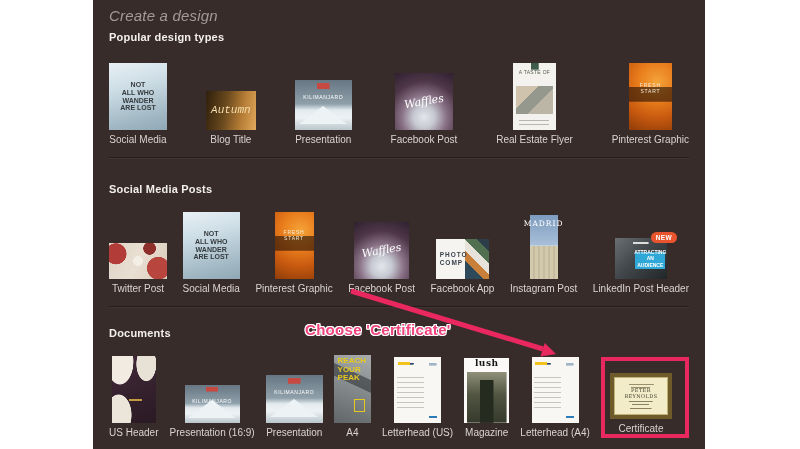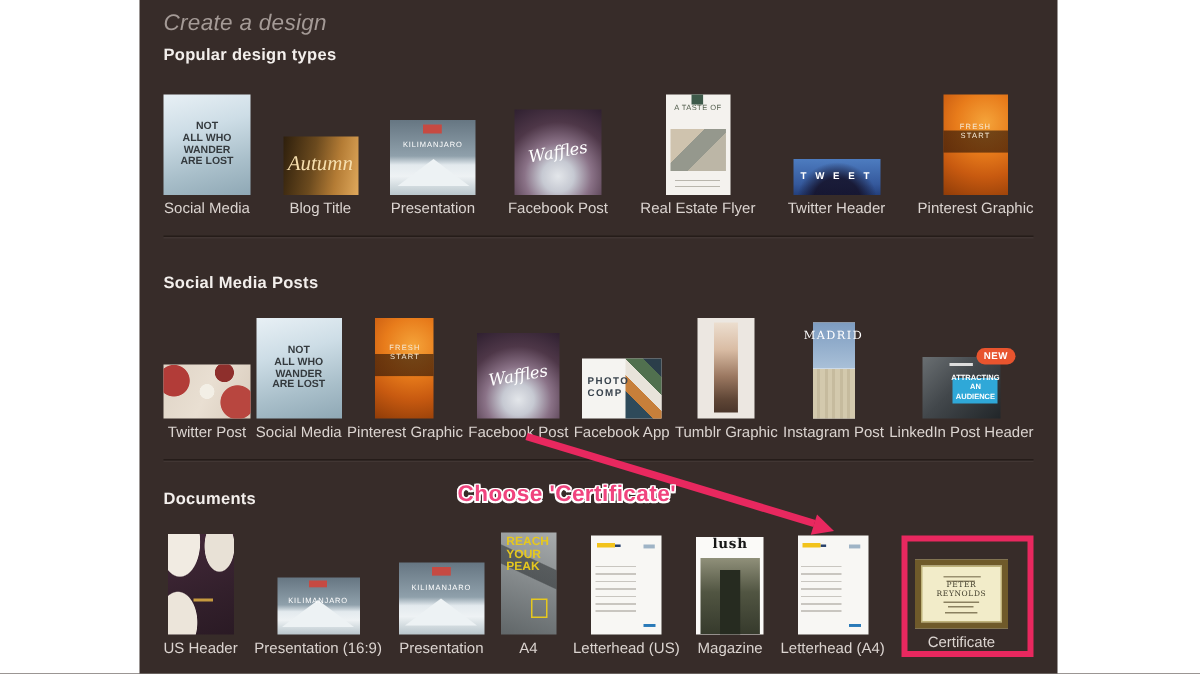--- a/index.html
+++ b/index.html
@@ -37,21 +37,21 @@
   }
   .thumb{position:relative;flex:none;box-sizing:border-box;overflow:visible;}
   .tt{
     position:absolute;inset:0;display:flex;align-items:center;justify-content:center;
     white-space:pre-line;text-align:center;pointer-events:none;line-height:1.2;
   }
   
   .t-wander{background:linear-gradient(165deg,#e8f0f5 0%,#cddde6 35%,#a9bfca 70%,#8fa8b5 100%);}
   .t-wander .tt{font-weight:bold;font-size:7px;line-height:1.12;color:#343a3e;}
   .t-autumn{background:linear-gradient(100deg,#2e1f0c 0%,#6b4a1e 40%,#b47c35 70%,#e0a95c 100%);}
-  .t-autumn .tt{font-family:Liberation Serif, serif;font-style:italic;font-size:14px;color:#f6dfae;}
+  .t-autumn .tt{font-family:Liberation Mono, monospace;font-style:italic;font-size:11px;color:#f6dfae;}
   .t-kilimanjaro{background:
     linear-gradient(#c64a42 0 0) 50% 6%/22% 12% no-repeat,
     linear-gradient(180deg,#667682 0%,#8fa0ab 48%,#e3eaee 60%,#eef2f4 75%,#b9c6cc 100%);}
   .t-kilimanjaro::after{content:"";position:absolute;left:50%;bottom:12%;transform:translateX(-50%);
     width:0;height:0;border-left:24px solid transparent;border-right:24px solid transparent;
     border-bottom:18px solid #edf2f4;}
   .t-kilimanjaro .tt{align-items:flex-start;padding-top:24%;font-size:5px;letter-spacing:.6px;color:#fff;z-index:1;}
   .t-waffles{background:radial-gradient(circle at 50% 78%,#e3e6ea 0%,#c6c9d2 20%,#8a7287 42%,#4e3748 68%,#2f2030 100%);}
   .t-waffles .tt{font-family:"DejaVu Serif",serif;font-style:italic;font-size:11px;color:#fff;transform:rotate(-10deg);}
   .t-flyer{background:
@@ -194,28 +194,20 @@
       <div class="card">
         <div class="cardinner">
           <div class="thumb t-flyer" style="width: 43px; height: 67px;">
             <span class="tt">A TASTE OF</span>
           </div>
           <div class="label">Real Estate Flyer</div>
         </div>
       </div>
       <div class="card">
         <div class="cardinner">
-          <div class="thumb t-tweet" style="width: 58px; height: 24px;">
-            <span class="tt">T W E E T</span>
-          </div>
-          <div class="label">Twitter Header</div>
-        </div>
-      </div>
-      <div class="card">
-        <div class="cardinner">
           <div class="thumb t-freshstart" style="width: 43px; height: 67px;">
             <span class="tt">FRESH START</span>
           </div>
           <div class="label">Pinterest Graphic</div>
         </div>
       </div>
     </div>
 
   <div class="divider d1"></div>
 
@@ -254,26 +246,20 @@
           <div class="label">Facebook Post</div>
         </div>
       </div>
       <div class="card">
         <div class="cardinner">
           <div class="thumb t-photocomp" style="width: 53px; height: 40px;">
             <span class="tt">PHOTO
 COMP</span>
           </div>
           <div class="label">Facebook App</div>
-        </div>
-      </div>
-      <div class="card">
-        <div class="cardinner">
-          <div class="thumb t-face" style="width: 38px; height: 67px;"></div>
-          <div class="label">Tumblr Graphic</div>
         </div>
       </div>
       <div class="card">
         <div class="cardinner">
           <div class="thumb t-madrid" style="width: 28px; height: 64px;">
             <span class="tt">MADRID</span>
           </div>
           <div class="label">Instagram Post</div>
         </div>
       </div>

